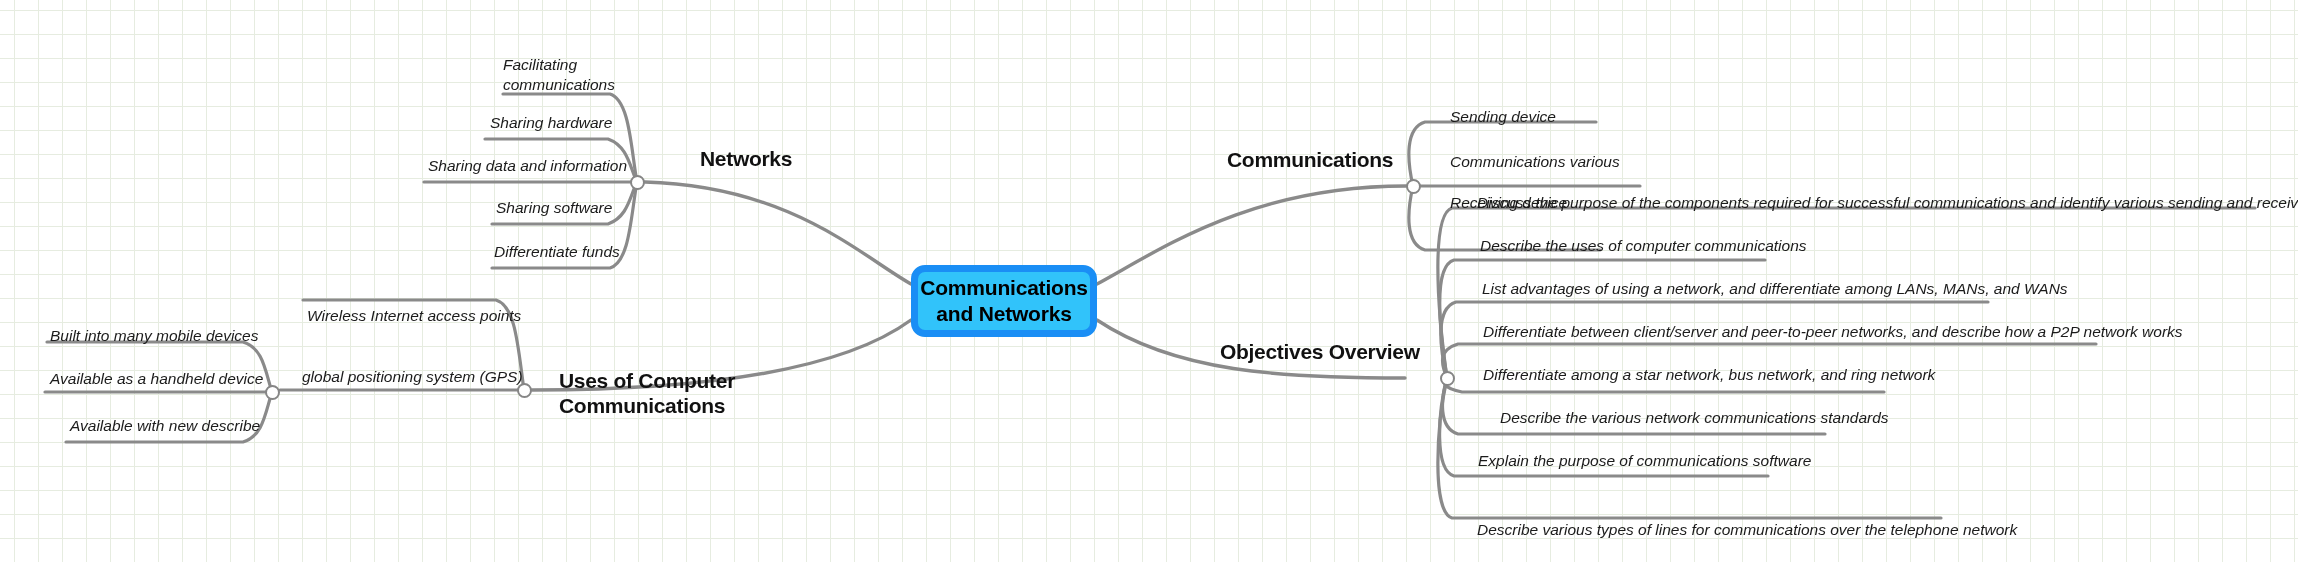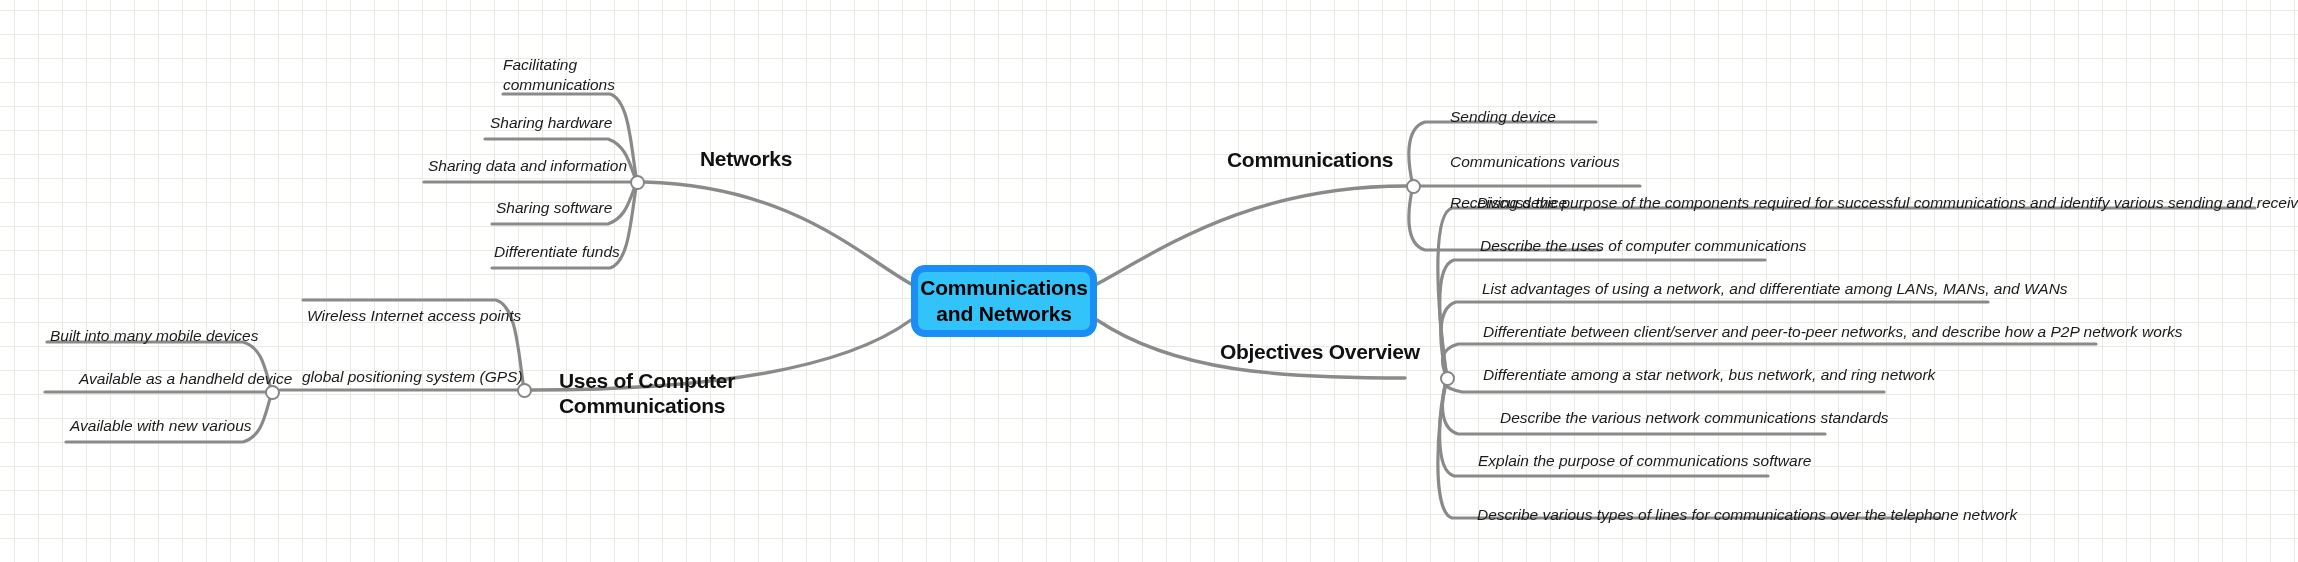--- a/index.html
+++ b/index.html
@@ -178,29 +178,29 @@
   <div class="node-text wrap" style="left:503px; top:55px; width:105px;">Facilitating communications</div>
   <div class="node-text" style="left:490px; top:113px;">Sharing hardware</div>
   <div class="node-text" style="left:428px; top:156px;">Sharing data and information</div>
   <div class="node-text" style="left:496px; top:198px;">Sharing software</div>
   <div class="node-text" style="left:494px; top:242px;">Differentiate funds</div>
 
   <div class="node-text" style="left:307px; top:282px;margin-top:24px;">Wireless Internet access points</div>
   <div class="node-text" style="left:302px; top:367px;">global positioning system (GPS)</div>
 
   <div class="node-text" style="left:50px; top:326px;">Built into many mobile devices</div>
-  <div class="node-text" style="left:50px; top:369px;margin-left:29px;">Available as a handheld device</div>
-  <div class="node-text" style="left:70px; top:416px;">Available with new various</div>
+  <div class="node-text" style="left:50px; top:369px;">Available as a handheld device</div>
+  <div class="node-text" style="left:70px; top:416px;">Available with new describe</div>
 
   <div class="node-text" style="left:1450px; top:107px;">Sending device</div>
   <div class="node-text" style="left:1450px; top:152px;">Communications various</div>
   <div class="node-text" style="left:1450px; top:193px;">Receiving device</div>
 
   <div class="node-text" style="left:1477px; top:193px;">Discuss the purpose of the components required for successful communications and identify various sending and receiving devices</div>
   <div class="node-text" style="left:1480px; top:236px;">Describe the uses of computer communications</div>
   <div class="node-text" style="left:1482px; top:279px;">List advantages of using a network, and differentiate among LANs, MANs, and WANs</div>
   <div class="node-text" style="left:1483px; top:322px;">Differentiate between client/server and peer-to-peer networks, and describe how a P2P network works</div>
   <div class="node-text" style="left:1483px; top:365px;">Differentiate among a star network, bus network, and ring network</div>
   <div class="node-text" style="left:1500px; top:408px;">Describe the various network communications standards</div>
   <div class="node-text" style="left:1478px; top:451px;">Explain the purpose of communications software</div>
-  <div class="node-text" style="left:1477px; top:505px;text-align:right;">Describe various types of lines for communications over the telephone network</div>
+  <div class="node-text" style="left:1477px; top:520px;text-align:right;">Describe various types of lines for communications over the telephone network</div>
 
 </div>
 
 </body></html>

